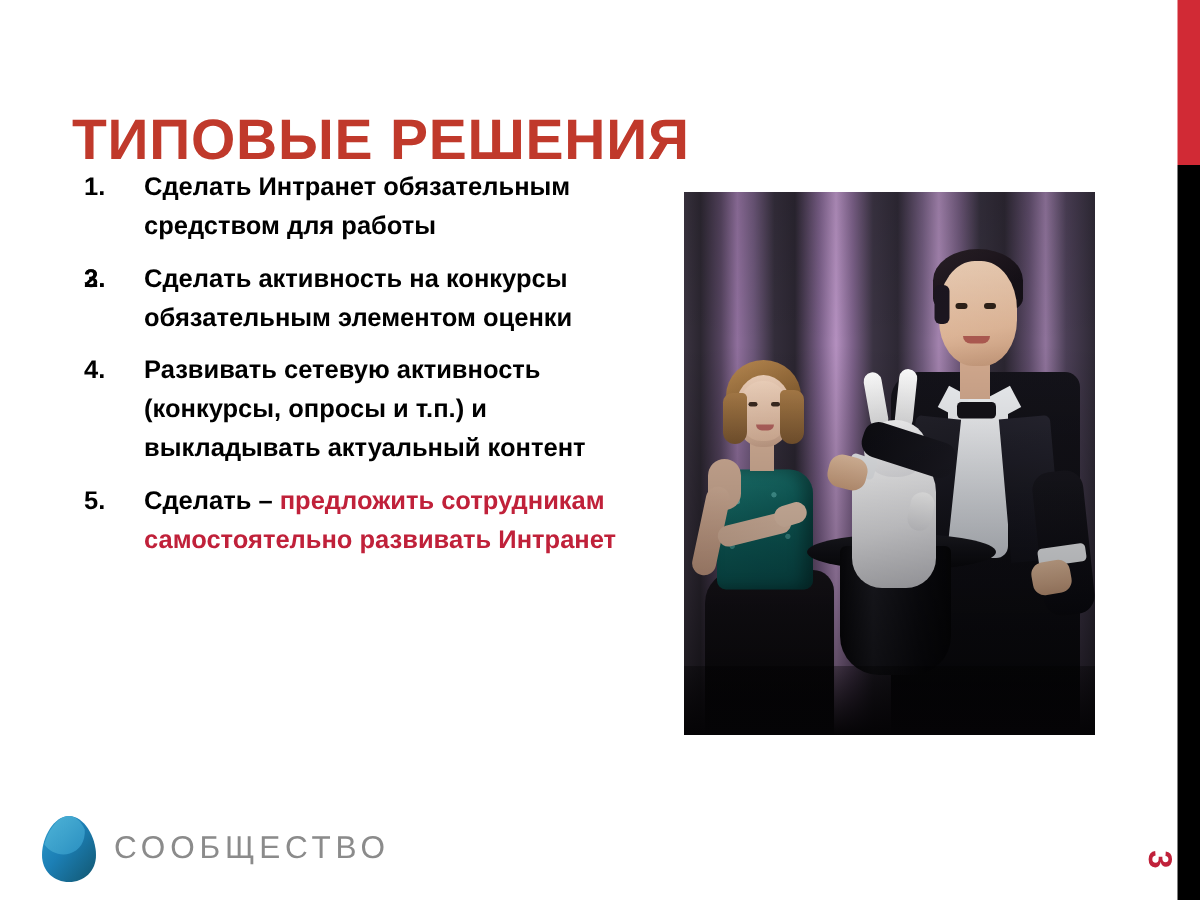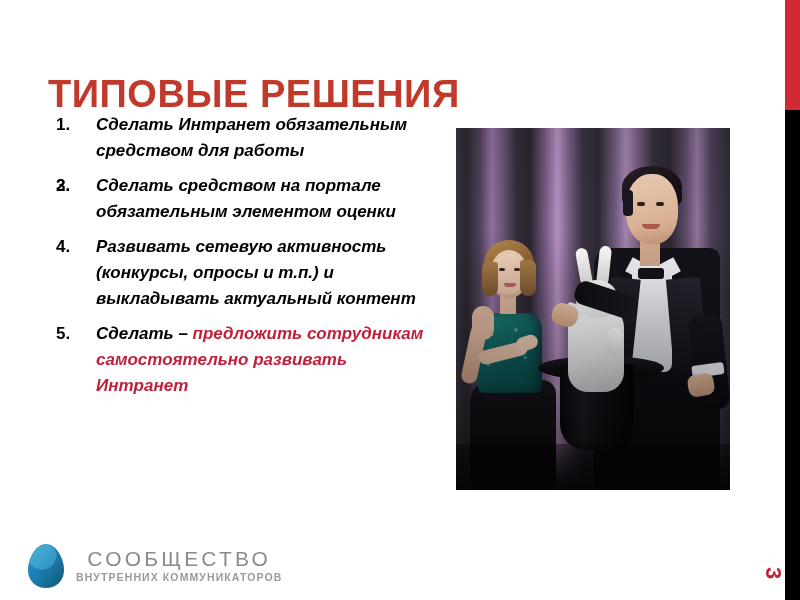--- a/index.html
+++ b/index.html
@@ -85,21 +85,21 @@
   .item-number {
     position: absolute;
     left: 0;
     top: 0;
     width: 30px;
     text-align: left;
     font-size: 17px;
     font-weight: bold;
     color: #000000;
   }
-  .item-text { display: inline; font-style: italic; }
+  .item-text { display: inline; }
   .text-accent { color: #C0213A; }
 
   
   #photo {
     position: absolute;
     left: 456px;
     top: 128px;
     width: 274px;
     height: 362px;
     overflow: hidden;
@@ -243,21 +243,21 @@
     top: 542px;
     display: flex;
     align-items: center;
   }
   #logo-mark {
     width: 40px;
     height: 48px;
     margin-right: 10px;
     flex: 0 0 auto;
   }
-  #logo-text { display: flex; flex-direction: column; justify-content: center; text-align: center; }
+  #logo-text { display: flex; justify-content: center; text-align: center; }
   #logo-title {
     font-size: 21px;
     letter-spacing: 3.2px;
     color: #8b8b8b;
     font-weight: 400;
     line-height: 22px;
   }
   #logo-subtitle {
     font-size: 10.5px;
     letter-spacing: 1.1px;
@@ -283,21 +283,21 @@
       <span class="item-number">1.</span>
       <span class="item-text">Сделать Интранет обязательным средством для работы</span>
     </li>
 
     <li class="list-item">
       <span class="item-number">2.</span>
     </li>
 
     <li class="list-item">
       <span class="item-number">3.</span>
-      <span class="item-text">Сделать средством на портале обязательным элементом оценки</span>
+      <span class="item-text">Сделать активность на конкурсы обязательным элементом оценки</span>
     </li>
 
     <li class="list-item">
       <span class="item-number">4.</span>
       <span class="item-text">Развивать сетевую активность (конкурсы, опросы и т.п.) и выкладывать актуальный контент</span>
     </li>
 
     <li class="list-item">
       <span class="item-number">5.</span>
       <span class="item-text">Сделать – </span><span class="item-text text-accent">предложить сотрудникам самостоятельно развивать Интранет</span>
@@ -371,17 +371,16 @@
         <linearGradient id="eggHi" x1="0" y1="0" x2="1" y2="1">
           <stop offset="0%" stop-color="#4FB4D8"></stop>
           <stop offset="100%" stop-color="#2A8FC0"></stop>
         </linearGradient>
       </defs>
       <path d="M20 2 C30 2 38 16 38 28 C38 39 30 46 20 46 C10 46 2 39 2 28 C2 16 10 2 20 2 Z" fill="url(#eggGrad)"></path>
       <path d="M20 2 C13 2 6 11 3.6 21 C7 26 14 29 20.5 27 C27 25 31 19 30.5 11 C28 5.5 24.5 2 20 2 Z" fill="url(#eggHi)"></path>
     </svg>
     <div id="logo-text">
       <div id="logo-title">СООБЩЕСТВО</div>
-      <div id="logo-subtitle">ВНУТРЕННИХ КОММУНИКАТОРОВ</div>
     </div>
   </div>
 
 </div>
 
 </body></html>

